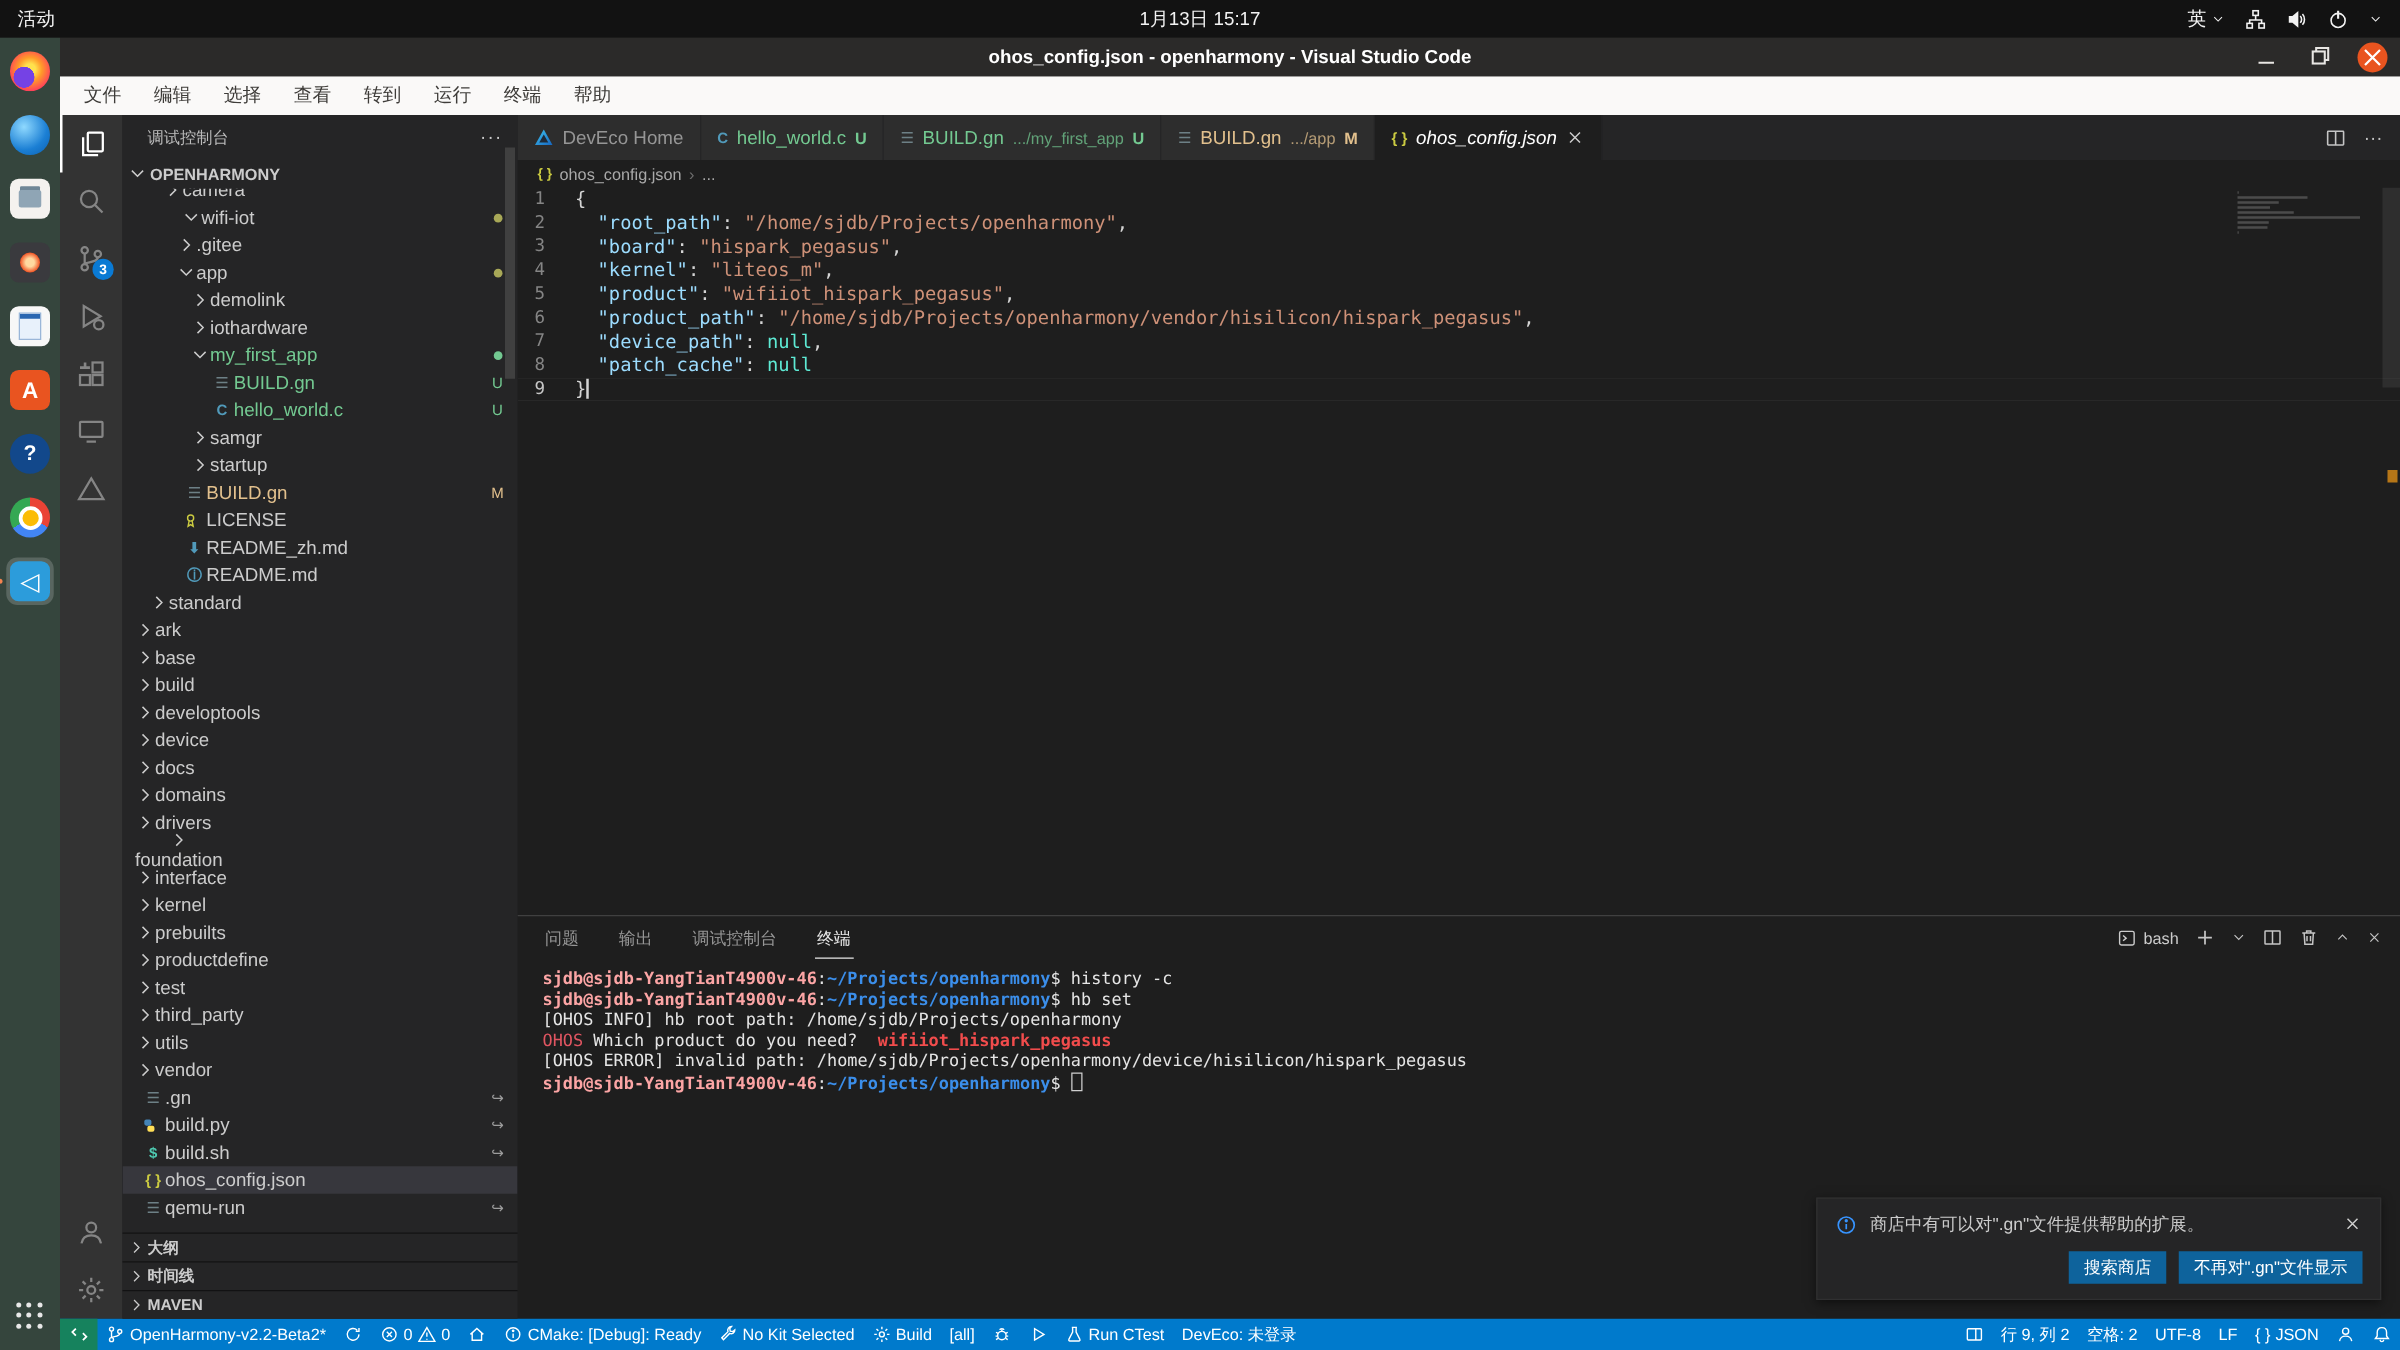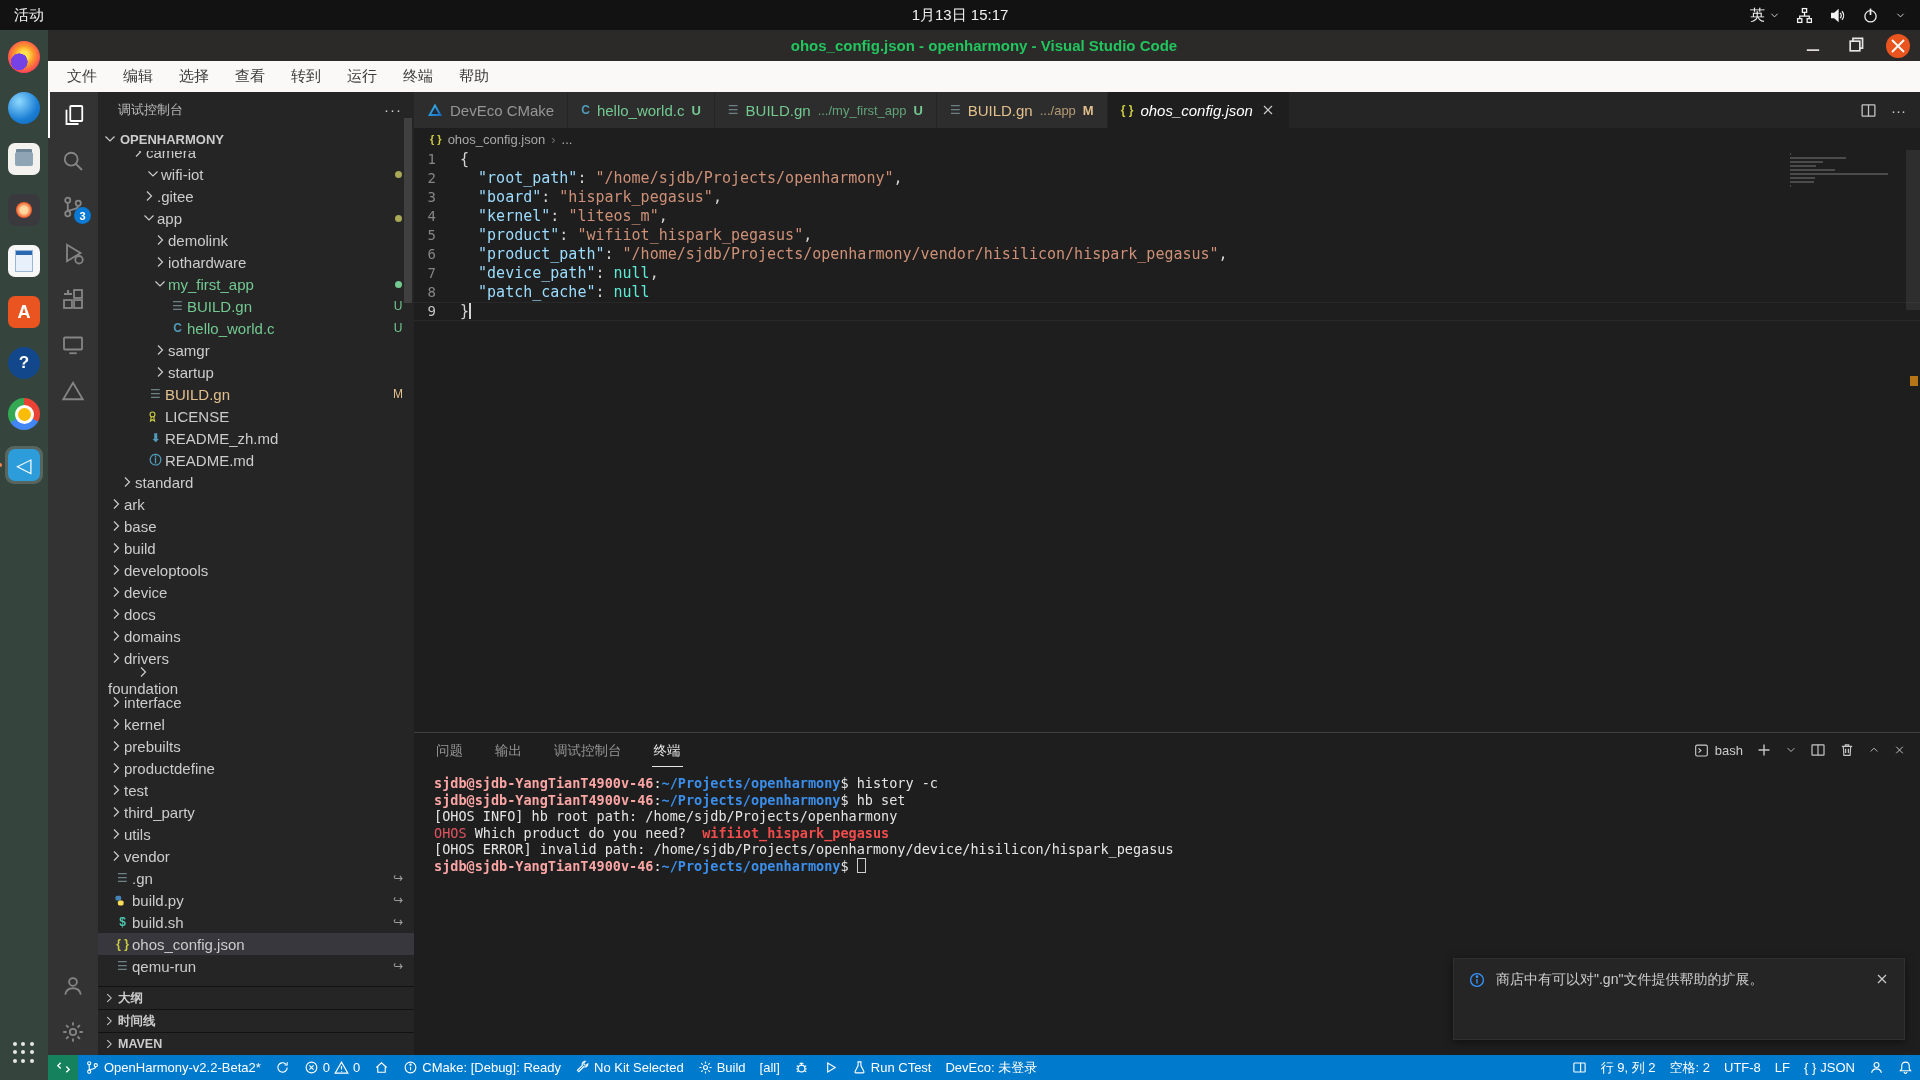--- a/index.html
+++ b/index.html
@@ -39,21 +39,21 @@
   .di.chrome { border-radius:50%; background:conic-gradient(#ea4335 0 33%, #4285f4 33% 66%, #34a853 66% 100%); position:relative; }
   .di.chrome::after{ content:""; position:absolute; width:13px; height:13px; border-radius:50%; background:#fbbc05; border:3px solid #fff; }
   .di.vscode { background:#2c9cdb; font-size:20px; border-radius:7px; }
   .dock-bottom { margin-top:auto; margin-bottom:8px; }
   .grid9 { width:22px; height:22px; display:grid; grid-template-columns:repeat(3,1fr); gap:3px; }
   .grid9 i { width:4px; height:4px; border-radius:50%; background:#e8e8e8; }
 
   
   .vswin { flex:1; display:flex; flex-direction:column; min-width:0; }
   .titlebar { height:31px; background:#2b2a29; display:flex; align-items:center; position:relative; }
-  .title-text { position:absolute; left:0; right:0; text-align:center; color:#22c55e; font-weight:bold; font-size:15px; }
+  .title-text { position:absolute; left:0; right:0; text-align:center; color:#ffffff; font-weight:bold; font-size:15px; }
   .win-controls { margin-left:auto; display:flex; align-items:center; gap:20px; padding-right:10px; z-index:2; }
   .wc { width:22px; height:22px; display:flex; align-items:center; justify-content:center; color:#e8e6e3; }
   .wc.close { background:#e9541f; border-radius:50%; width:24px; height:24px; color:#fff; }
   .menubar { height:31px; background:#faf9f8; display:flex; align-items:center; padding-left:6px; }
   .menu-item { color:#3e3c39; font-size:15px; padding:4px 13px; }
 
   .bodyrow { flex:1; display:flex; min-height:0; }
 
   
   .activitybar { width:50px; background:#333333; display:flex; flex-direction:column; align-items:center; }
@@ -769,21 +769,21 @@
                     <defs>
                       <linearGradient id="dg" x1="0" y1="0" x2="1" y2="1">
                         <stop offset="0" stop-color="#41c7f0"></stop>
                         <stop offset="1" stop-color="#1565c0"></stop>
                       </linearGradient>
                     </defs>
                     <path d="M8 1.5l7 12.5H1z" fill="url(#dg)"></path>
                     <path d="M8 5.5l3.6 6.5H4.4z" fill="#1e2a38"></path>
                   </svg>
                 </span>
-                <span>DevEco CMake</span>
+                <span>DevEco Home</span>
               </div>
               <div class="tab">
                 <span class="ficon" style="color: rgb(81, 154, 186);">C</span>
                 <span class=" c-untracked">hello_world.c</span>
                 <span class="gbadge c-untracked">U</span>
               </div>
               <div class="tab">
                 <span class="ficon" style="color: rgb(109, 128, 134);">☰</span>
                 <span class=" c-untracked">BUILD.gn</span>
                 <span class="desc c-untracked">.../my_first_app</span>
@@ -1063,14 +1063,18 @@
             <circle cx="8" cy="5" r=".6" fill="currentColor"></circle>
           </svg>
         </span>
       <span class="toast-msg">商店中有可以对".gn"文件提供帮助的扩展。</span>
       <span class="toast-close">
           <svg viewBox="0 0 16 16" width="100%" height="100%" fill="none" stroke="currentColor" stroke-width="1.2">
             <path d="M4 4l8 8M12 4l-8 8"></path>
           </svg>
         </span>
     </div>
+    <div class="toast-btns" id="toastbtns">
+        <button class="toast-btn">搜索商店</button>
+        <button class="toast-btn">不再对".gn"文件显示</button>
+      </div>
   </div>
 </div>
 
 </body></html>

